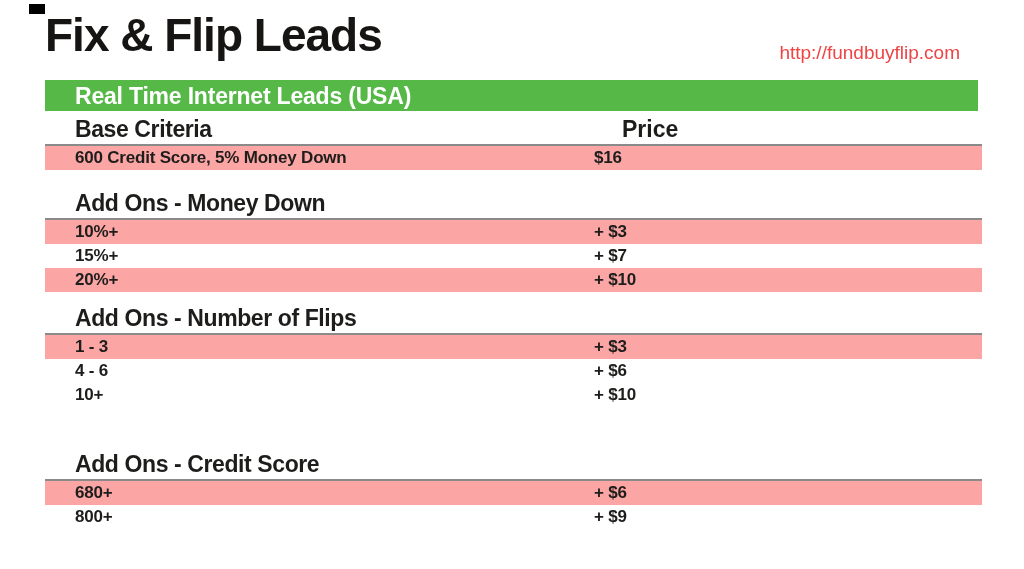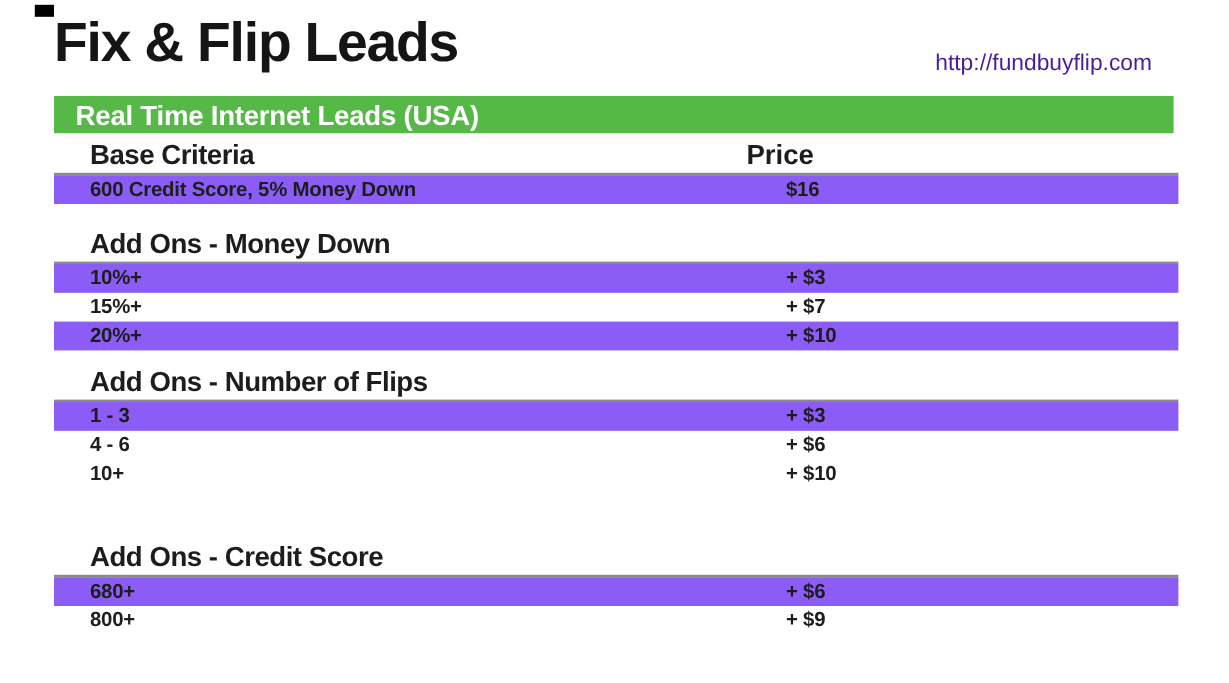--- a/index.html
+++ b/index.html
@@ -22,31 +22,31 @@
     position:absolute; left:45px; top:8px;
     margin:0;
     font-size:46px; font-weight:bold;
     letter-spacing:-1px;
     color:#161513;
   }
 
   .url {
     position:absolute; top:42px; right:64px;
     font-size:19px; font-weight:normal;
-    color:#4c1d95;
+    color:#ef4444;
   }
 
   .banner {
     position:absolute; left:45px; top:80px;
     width:933px; height:31px;
     background:#56b947;
     color:#ffffff;
     font-size:23px; font-weight:bold;
     line-height:32px;
-    padding-left:18px;
+    padding-left:30px;
     box-sizing:border-box;
     letter-spacing:-0.2px;
   }
 
   .section { position:absolute; left:45px; width:937px; }
   .sec-head {
     position:relative;
     height:34px;
     border-bottom:2px solid #8a8a8a;
   }
@@ -61,23 +61,23 @@
     position:absolute; left:577px; bottom:1px;
     font-size:23px; font-weight:bold;
   }
 
   .row {
     position:relative;
     height:24px; line-height:24px;
     font-size:17px; font-weight:bold;
     letter-spacing:-0.2px;
   }
-  .row.shaded { background:#8b5cf6; }
+  .row.shaded { background:#fca5a5; }
   .row .label { position:absolute; left:30px; }
-  .row .price { position:absolute; left:610px; }
+  .row .price { position:absolute; left:549px; }
 
   #sec-base   { top:110px;text-decoration:underline; }
   #sec-money  { top:184px; }
   #sec-flips  { top:299px; }
   #sec-credit { top:445px; }
 </style>
 </head>
 <body>
 
 <div class="sheet">

